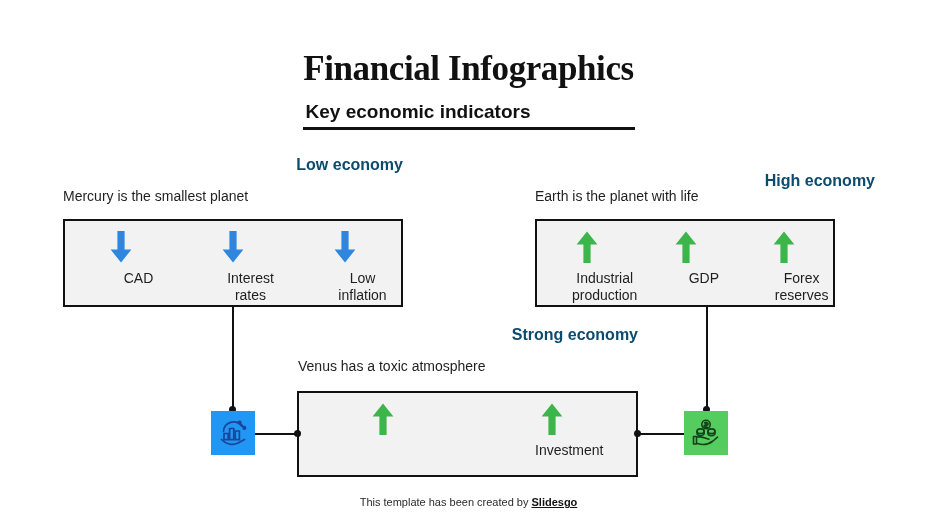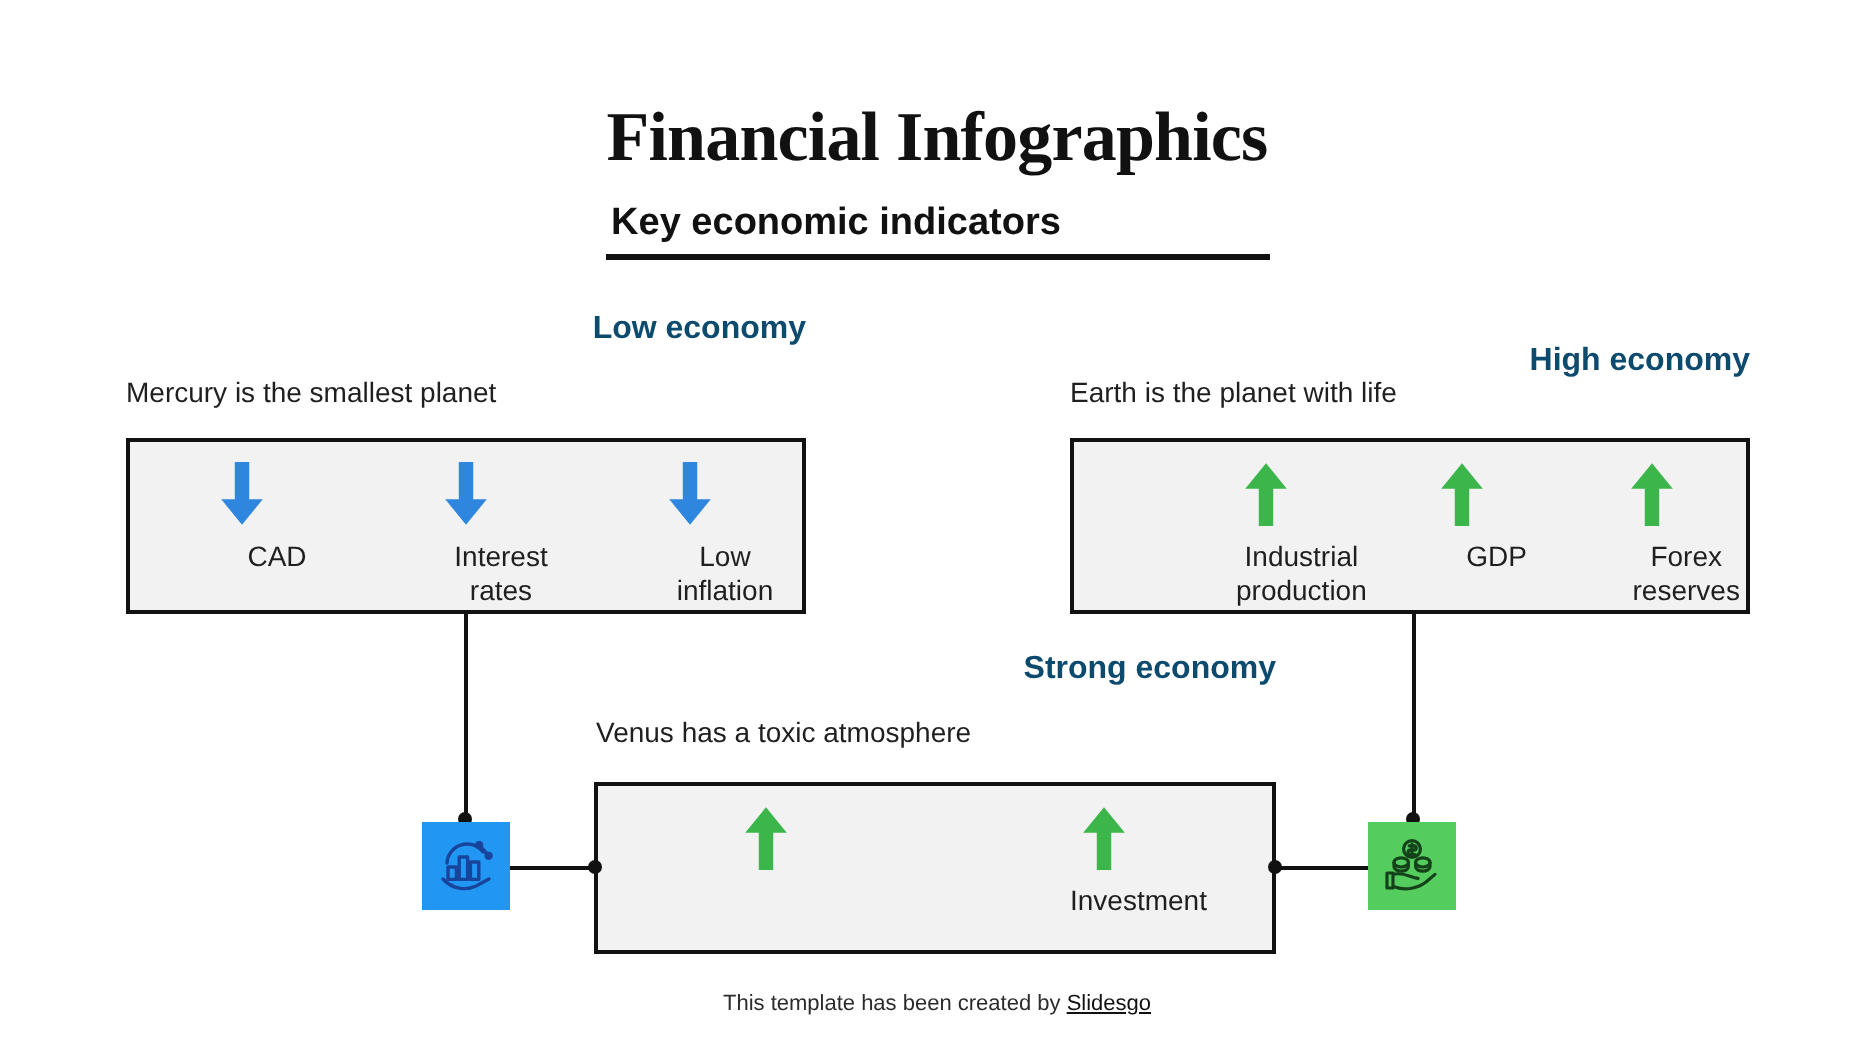--- a/index.html
+++ b/index.html
@@ -139,21 +139,21 @@
   .footer {
     position: absolute;
     left: 0;
     top: 496px;
     width: 937px;
     text-align: center;
     font-size: 11px;
     color: #2b2b2b;
   }
   .footer b {
-    font-weight: normal;
+    font-weight: bold;
     text-decoration: underline;
     color: #111111;
   }
 </style>
 </head>
 <body>
 
 <div id="slide">
 
   <div class="title">Financial Infographics</div>
@@ -185,21 +185,21 @@
         <path d="M7.4 0 H14.6 V18.6 H21.4 L11 31.4 L0.6 18.6 H7.4 Z" fill="#2e86de"></path>
       </svg>
       <div class="cell-label">Low
 inflation</div>
     </div>
   </div>
 
   <div class="sec-title" style="left:535px; top:172px; width:340px;">High economy</div>
   <div class="sec-sub" style="left:535px; top:188px; width:340px;">Earth is the planet with life</div>
 
-  <div class="panel" style="left:535px; top:219px; width:340px; height:88px;padding-left:46px;">
+  <div class="panel" style="left:535px; top:219px; width:300px; height:88px;">
 
     <div class="cell">
       <svg class="arrow" viewBox="0 0 22 32">
         <path d="M11 0.6 L21.4 13.4 H14.6 V32 H7.4 V13.4 H0.6 Z" fill="#3cb54a"></path>
       </svg>
       <div class="cell-label">Industrial
 production</div>
     </div>
 
     <div class="cell">

